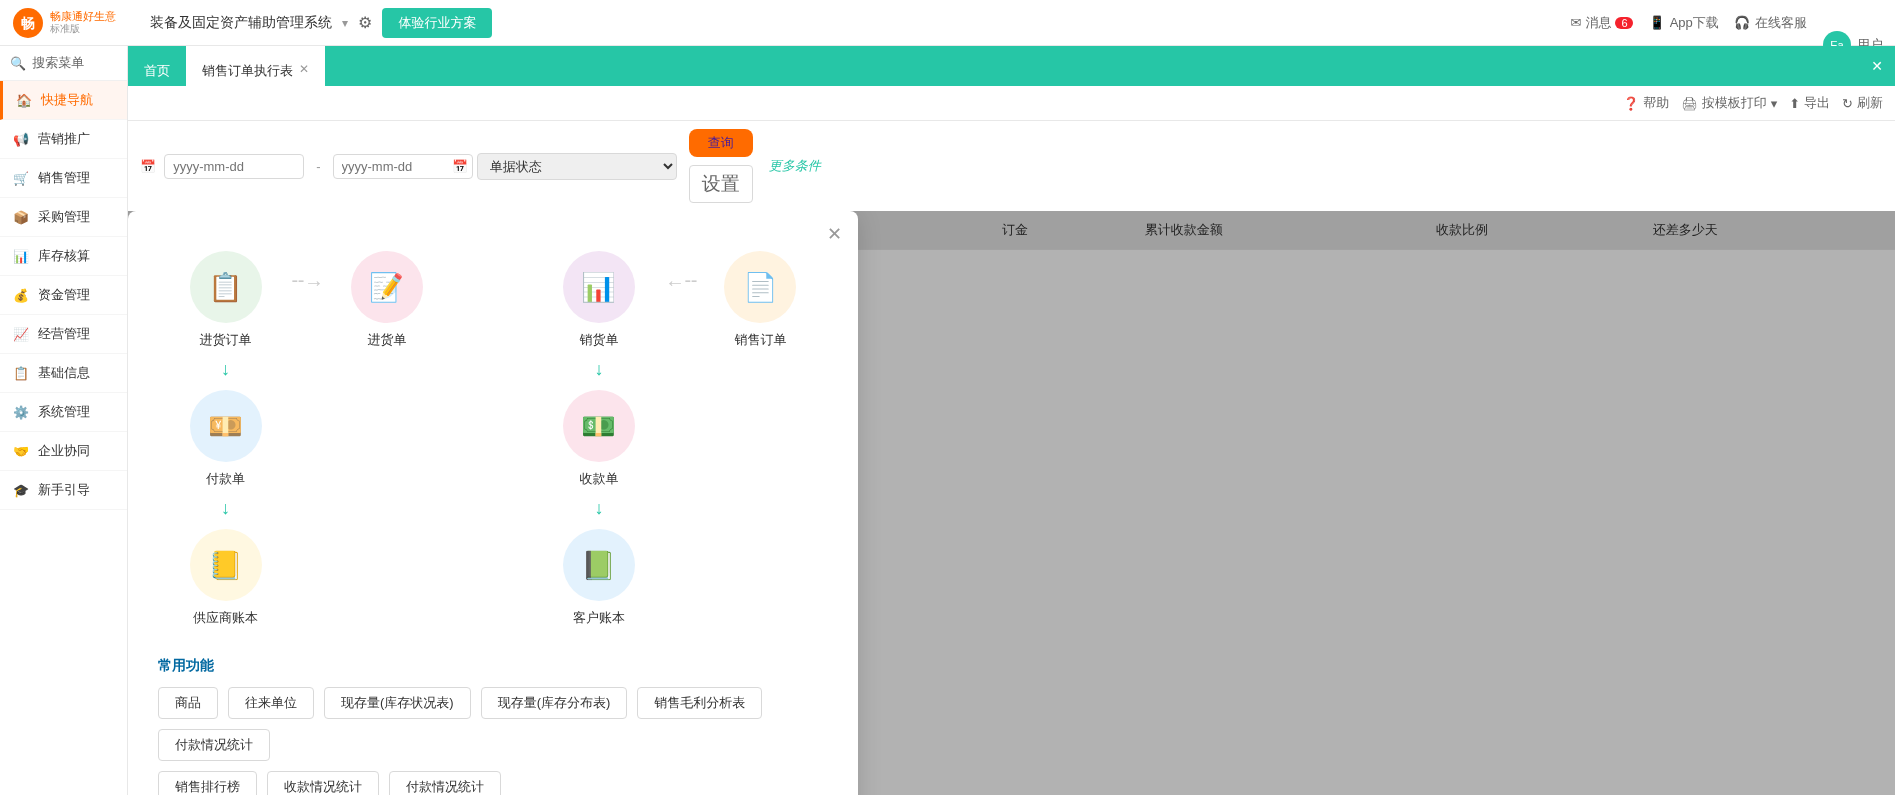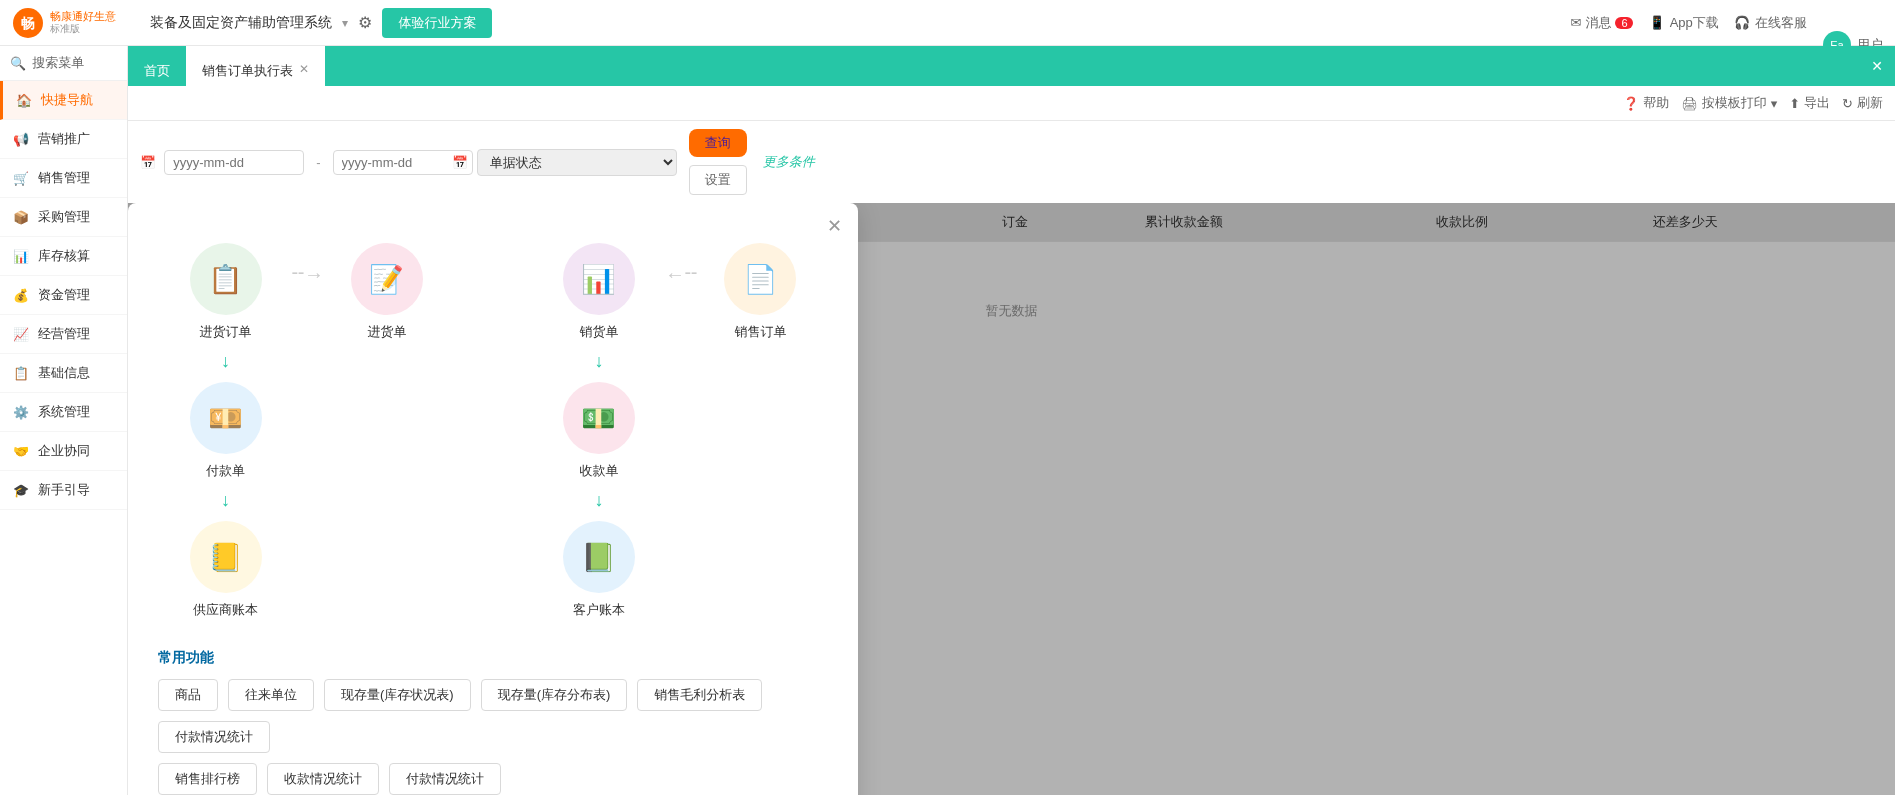--- a/index.html
+++ b/index.html
@@ -25,21 +25,21 @@
     .badge { background: #f5222d; color: #fff; border-radius: 10px; padding: 0 5px; font-size: 11px; min-width: 18px; text-align: center; }
     .experience-btn { background: #26c6a6; color: #fff; border: none; border-radius: 4px; padding: 6px 16px; cursor: pointer; font-size: 13px; }
     .user-avatar { width: 28px; height: 28px; border-radius: 50%; background: #ccc; display: flex; align-items: center; justify-content: center; font-size: 12px; color: #fff; }
     .sidebar-search { display: flex; align-items: center; padding: 8px 10px; gap: 6px; cursor: pointer; color: #666; font-size: 13px; border-bottom: 1px solid #f0f0f0; }
     .sidebar-nav-item { display: flex; align-items: center; padding: 10px 12px; gap: 8px; cursor: pointer; color: #333; font-size: 13px; border-bottom: 1px solid #f5f5f5; }
     .sidebar-nav-item.active { background: #fff5f0; color: #ff6b00; border-left: 3px solid #ff6b00; }
     .nav-icon { width: 18px; height: 18px; flex-shrink: 0; display: flex; align-items: center; justify-content: center; }
     .filter-bar-tools { display: flex; align-items: center; gap: 12px; margin-left: auto; }
     .filter-tool-btn { display: flex; align-items: center; gap: 4px; color: #666; font-size: 13px; cursor: pointer; }
     .query-btn { background: #ff6b00; color: #4c1d95; border: none; border-radius: 8px; padding: 5px 16px; cursor: pointer; font-size: 13px; }
-    .set-btn { background: #fff; color: #666; border: 1px solid #d9d9d9; border-radius: 4px; padding: 5px 12px; cursor: pointer; font-size: 13px; margin-top: 4px; }
+    .set-btn { background: #fff; color: #666; border: 1px solid #d9d9d9; border-radius: 4px; padding: 5px 12px; cursor: pointer; font-size: 19px; margin-top: 4px; }
     .date-input { border: 1px solid #d9d9d9; border-radius: 4px; padding: 4px 8px; font-size: 13px; color: #999; width: 140px; }
     .status-select { border: 1px solid #d9d9d9; border-radius: 4px; padding: 4px 8px; font-size: 13px; color: #333; width: 200px; }
 
     
     .table-area { background: #fff; flex: 1; overflow: auto; }
     .data-table { width: 100%; border-collapse: collapse; }
     .data-table th { background: #e5e5e5; border-bottom: 1px solid #e8e8e8; padding: 10px 12px; text-align: left; font-weight: 500; color: #333; font-size: 13px; white-space: nowrap; }
     .empty-data { text-align: center; padding: 60px; color: #999; font-size: 13px; }
 
     
@@ -228,21 +228,20 @@
                   <th>预估毛利率</th>
                   <th>订金</th>
                   <th>累计收款金额</th>
                   <th>收款比例</th>
                   <th>还差多少天</th>
                 </tr>
             </thead>
             <tbody id="table-body">
             </tbody>
           </table>
-          <div class="empty-data">暂无数据</div>
 
           <div class="modal-overlay">
             <div class="modal-box" style="margin:0;position:relative;margin-left:0;margin-top:0;">
               <span class="modal-close">✕</span>
 
               <div style="display:flex;align-items:flex-start;justify-content:center;margin-bottom:20px;">
 
                 <div style="display:flex;flex-direction:column;align-items:center;">
 
                   <div class="flow-item">

